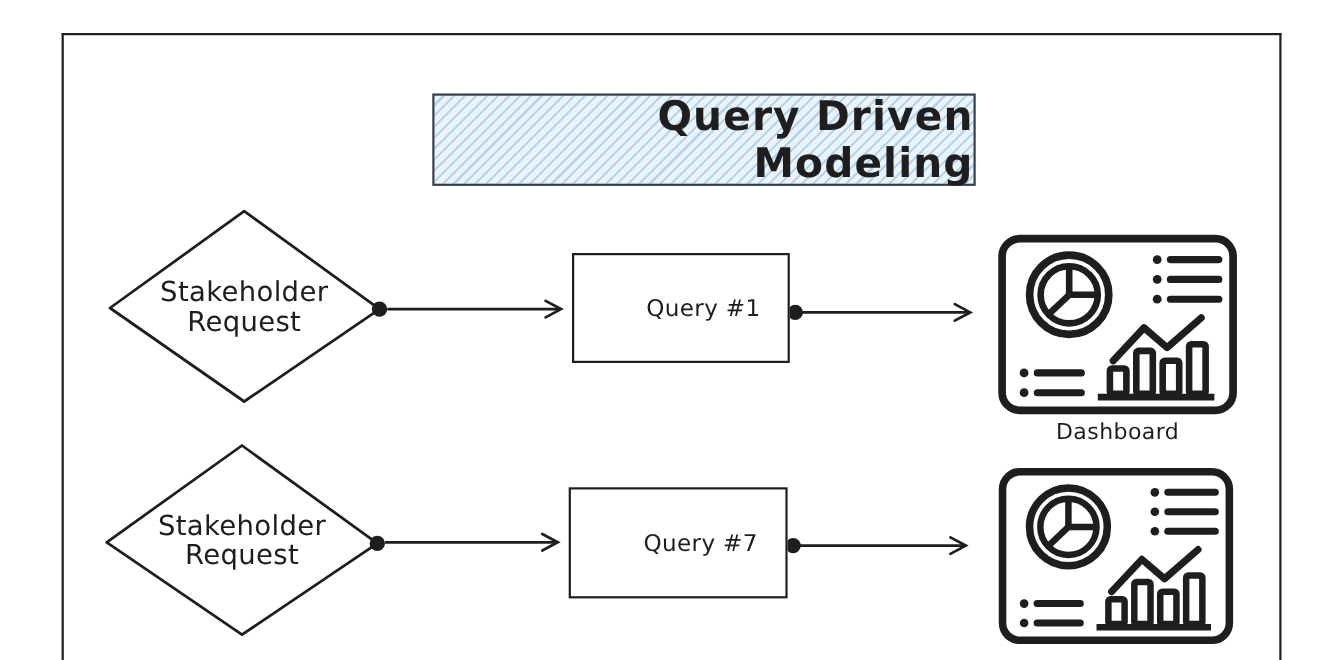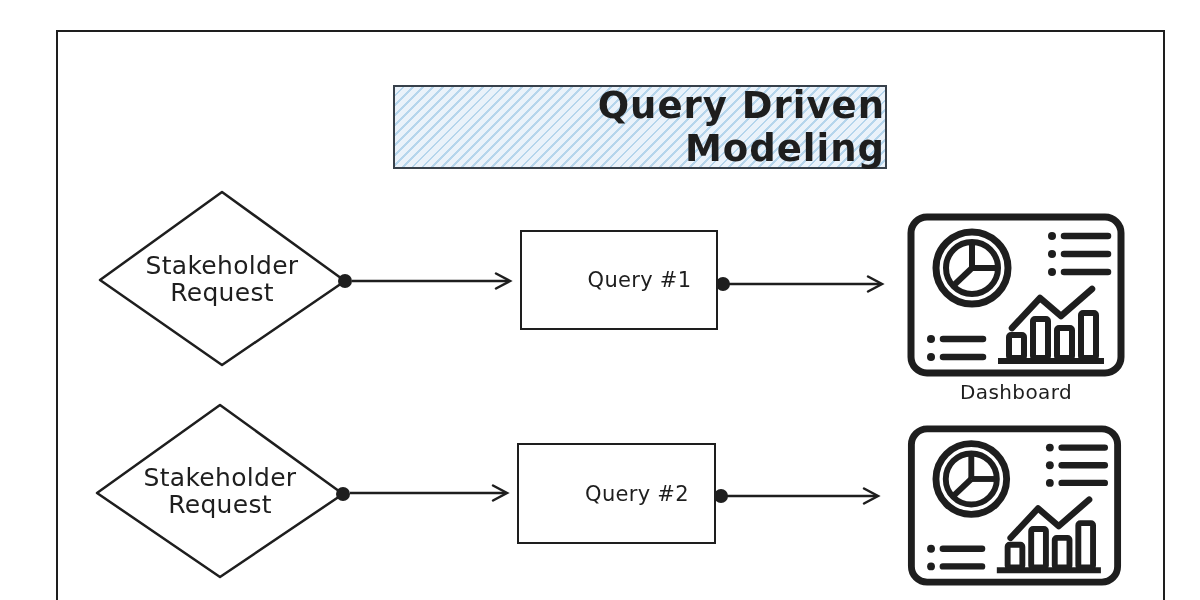--- a/index.html
+++ b/index.html
@@ -127,21 +127,21 @@
   </div>
   <div class="node-label diamond-label-2">
     <div>Stakeholder</div>
     <div>Request</div>
   </div>
 
   <div class="process-box process-box-1">
     <span>Query #1</span>
   </div>
   <div class="process-box process-box-2">
-    <span>Query #2</span>
+    <span>Query #7</span>
   </div>
 
   <svg class="dashboard-svg dashboard-svg-1" viewBox="0 0 220 166" fill="none" xmlns="http://www.w3.org/2000/svg">
     <rect class="ink-stroke paper-fill" x="5" y="5" width="210" height="156" rx="16" stroke-width="7"></rect>
     <g>
       <circle class="ink-stroke" cx="66" cy="56" r="36" stroke-width="7"></circle>
       <circle class="ink-stroke" cx="66" cy="56" r="26" stroke-width="6"></circle>
       <line class="ink-stroke" stroke-width="6" x1="66" y1="56" x2="66" y2="30"></line>
       <line class="ink-stroke" stroke-width="6" x1="66" y1="56" x2="92" y2="56"></line>
       <line class="ink-stroke" stroke-width="6" x1="66" y1="56" x2="47" y2="74"></line>

